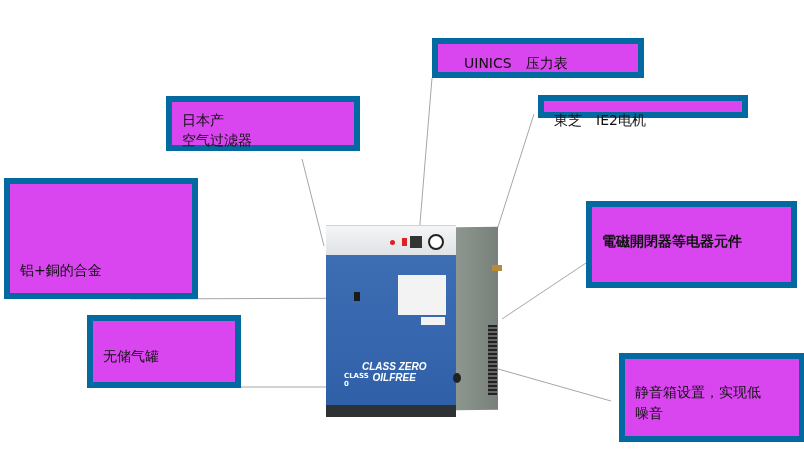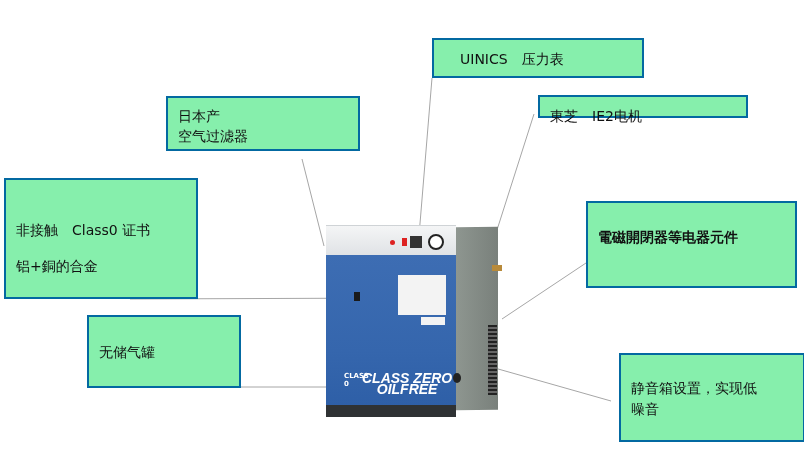--- a/index.html
+++ b/index.html
@@ -1,18 +1,18 @@
 <!DOCTYPE html>
 <html><head>
   <meta charset="utf-8">
   <style>
     html, body { margin: 0; padding: 0; background: #ffffff; }
     body { width: 804px; height: 465px; position: relative; overflow: hidden;
            font-family: "DejaVu Sans", "Liberation Sans", sans-serif; color: #111; }
-    .callout { position: absolute; background: #86efac; border: 2px solid #0369a1; box-sizing: border-box;
+    .callout { position: absolute; background: #d946ef; border: 6px solid #0369a1; box-sizing: border-box;
                font-size: 14px; line-height: 20px; }
     .callout .txt { position: absolute; white-space: pre; }
     svg.lines { position: absolute; left: 0; top: 0; }
     
     .machine { position: absolute; left: 318px; top: 225px; width: 180px; height: 195px; }
     .top-panel { position: absolute; left: 8px; top: 0; width: 130px; height: 30px;
                  background: linear-gradient(#f4f5f6, #dfe2e5); border-top: 1px solid #cfd3d6; }
     .front { position: absolute; left: 8px; top: 30px; width: 130px; height: 160px;
              background: linear-gradient(180deg, #3d6db3 0%, #3566ad 60%, #2d5ea6 100%); }
     .side { position: absolute; left: 138px; top: 2px; width: 42px; height: 183px;
@@ -23,22 +23,22 @@
     .gauge { position: absolute; left: 102px; top: 8px; width: 16px; height: 16px; border-radius: 50%;
              background: #fff; border: 2px solid #222; box-sizing: border-box; }
     .switch-box { position: absolute; left: 84px; top: 10px; width: 12px; height: 12px; background: #333; }
     .red-btn { position: absolute; left: 76px; top: 12px; width: 5px; height: 8px; background: #d22; }
     .red-dot { position: absolute; left: 64px; top: 14px; width: 5px; height: 5px; border-radius: 50%; background: #d22; }
     .latch { position: absolute; top: 37px; width: 6px; height: 9px; background: #1a1a1a; }
     .label-plate { position: absolute; left: 80px; top: 50px; width: 48px; height: 40px; background: #f3f3f3; }
     .label-plate2 { position: absolute; left: 103px; top: 92px; width: 24px; height: 8px; background: #f3f3f3; }
     .fitting { position: absolute; left: 174px; top: 40px; width: 10px; height: 6px; background: #b88a3a; }
     .knob { position: absolute; left: 135px; top: 148px; width: 8px; height: 10px; border-radius: 50%; background: #222; }
-    .brand { position: absolute; left: 44px; top: 148px; color: #fff; font-style: italic; font-weight: bold;
-             font-family: "Liberation Sans", sans-serif; font-size: 14px; line-height: 11px; text-align: center; }
+    .brand { position: absolute; left: 44px; top: 136px; color: #fff; font-style: italic; font-weight: bold;
+             font-family: "Liberation Sans", sans-serif; font-size: 10px; line-height: 11px; text-align: center; }
     .brand-logo { position: absolute; left: 26px; top: 147px; color: #fff; font-size: 11px; font-weight: bold; }
   </style>
 </head>
 <body>
 
 <svg class="lines" width="804" height="465">
   <g stroke="#a6a6a6" stroke-width="1" fill="none">
     <line x1="432" y1="78" x2="417" y2="260"></line>
     <line x1="302" y1="159" x2="324" y2="246"></line>
     <line x1="534" y1="114" x2="474" y2="302"></line>
@@ -81,21 +81,20 @@
 <div class="callout" style="left:166px;top:96px;width:194px;height:55px;">
   <div class="txt" style="left:10px;top:8px;">日本产</div>
   <div class="txt" style="left:10px;top:28px;">空气过滤器</div>
 </div>
 
 <div class="callout" style="left:538px;top:95px;width:210px;height:23px;">
   <div class="txt" style="left:10px;top:9px;">東芝　IE2电机</div>
 </div>
 
 <div class="callout" style="left:4px;top:178px;width:194px;height:121px;">
-  <div class="txt" style="left:10px;top:40px;">非接触　Class0 证书</div>
   <div class="txt" style="left:10px;top:60px;margin-top:16px;">铝+銅的合金</div>
 </div>
 
 <div class="callout" style="left:586px;top:201px;width:211px;height:87px;font-weight:bold;">
   <div class="txt" style="left:10px;top:24px;">電磁開閉器等电器元件</div>
 </div>
 
 <div class="callout" style="left:87px;top:315px;width:154px;height:73px;">
   <div class="txt" style="left:10px;top:25px;">无储气罐</div>
 </div>

